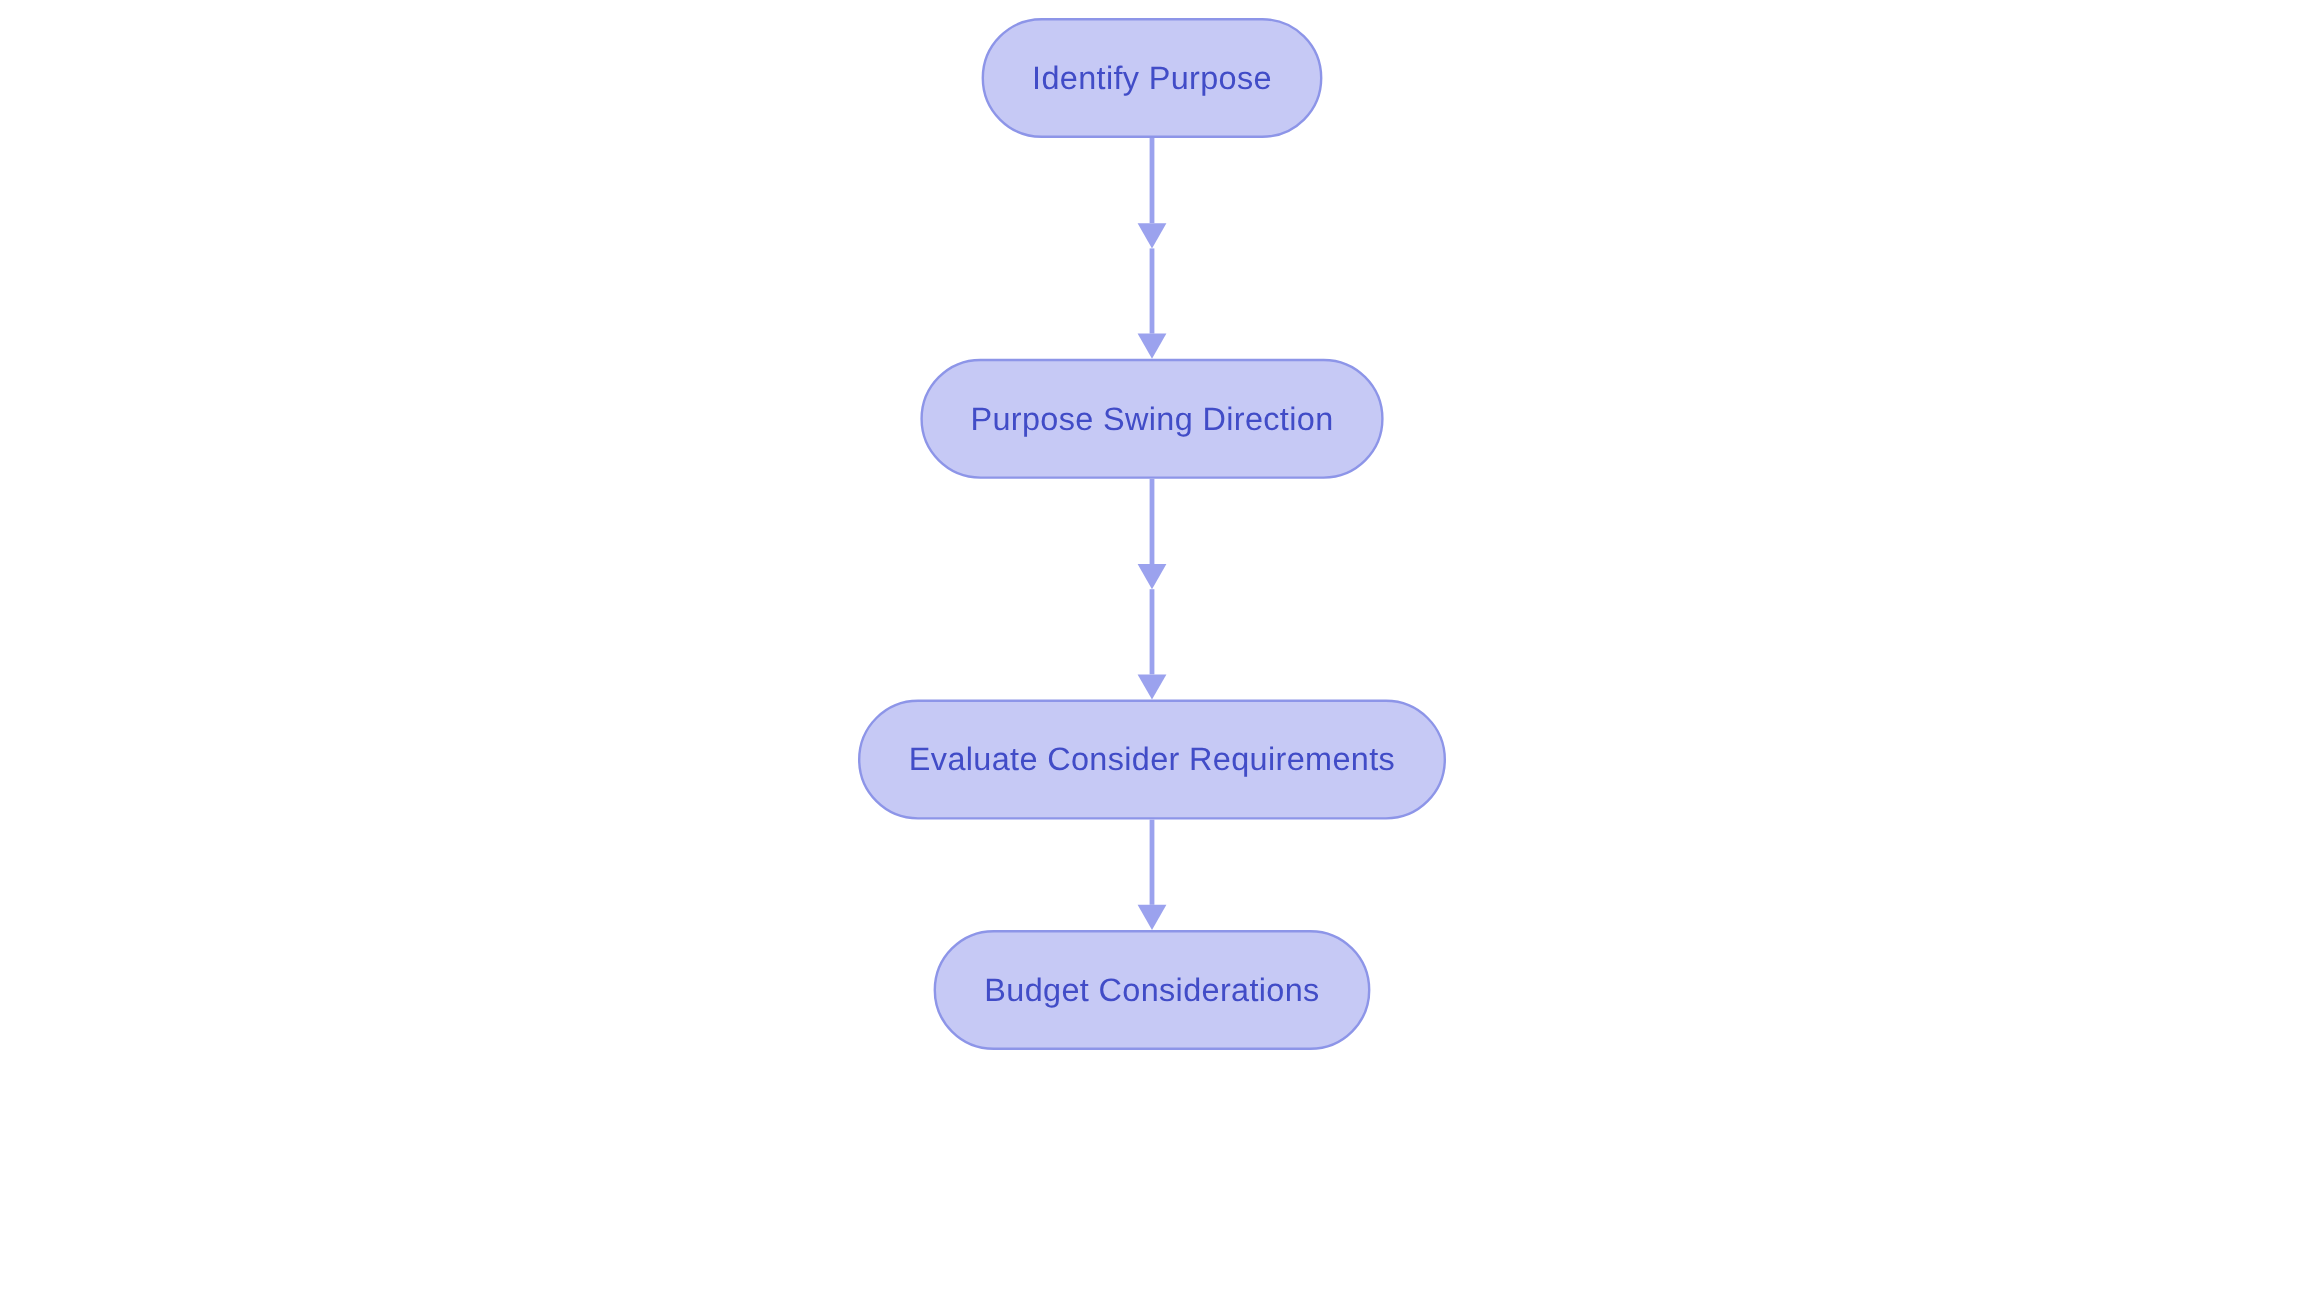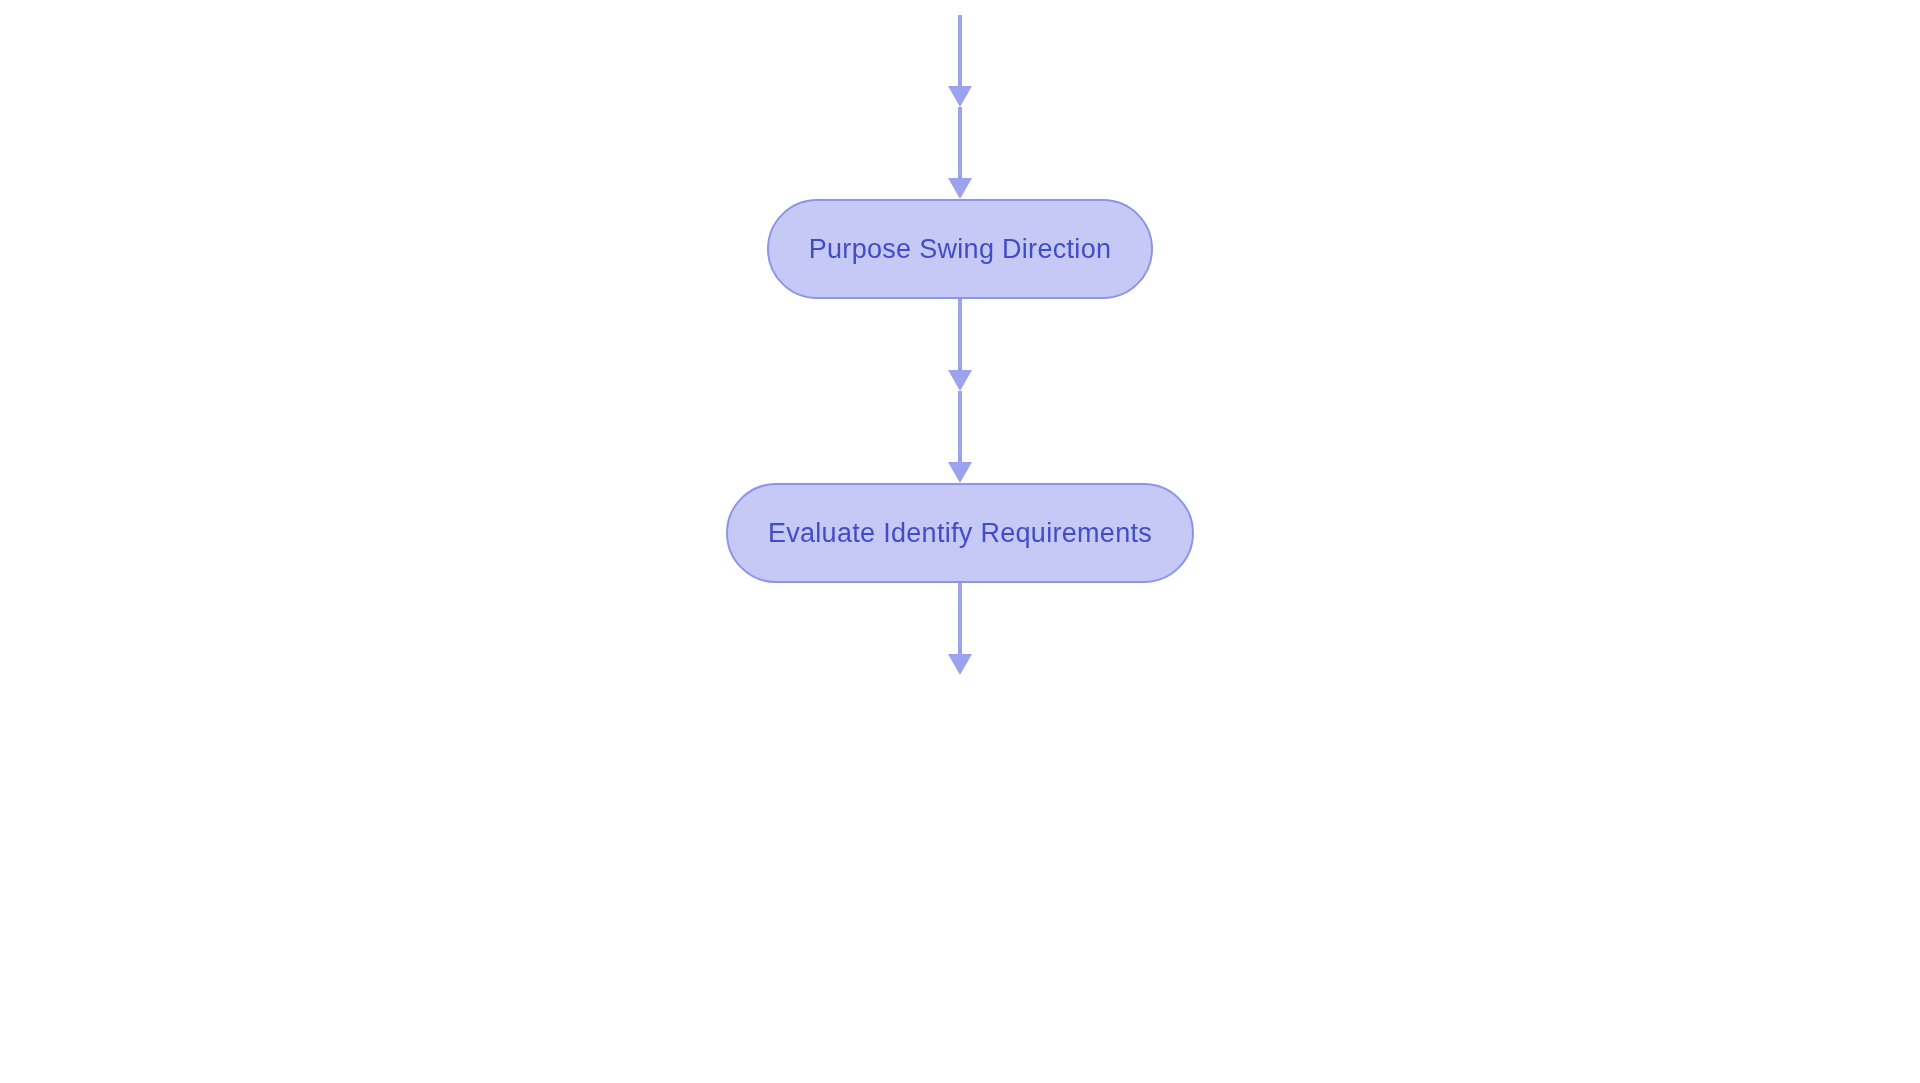--- a/index.html
+++ b/index.html
@@ -54,20 +54,23 @@
     height: 0;
     border-left: 12px solid transparent;
     border-right: 12px solid transparent;
     border-top: 21px solid var(--arrow, #9ba2ee);
   }
 </style>
 </head>
 <body>
 
 <div class="canvas" id="canvas" style="--bg: #ffffff; --node-fill: #c6c9f5; --node-border: #8d95e8; --node-text: #414cc7; --arrow: #9ba2ee;">
+  <div class="flow-node">
+    <span>Identify Purpose</span>
+  </div>
 
   <div class="connector">
     <div class="stem"></div>
     <div class="head"></div>
   </div>
 
 
   <div class="connector">
     <div class="stem"></div>
     <div class="head"></div>
@@ -82,21 +85,24 @@
     <div class="head"></div>
   </div>
 
 
   <div class="connector">
     <div class="stem"></div>
     <div class="head"></div>
   </div>
 
   <div class="flow-node">
-    <span>Evaluate Identify Requirements</span>
+    <span>Evaluate Consider Requirements</span>
   </div>
 
   <div class="connector">
     <div class="stem"></div>
     <div class="head"></div>
   </div>
 
+  <div class="flow-node">
+    <span>Budget Considerations</span>
+  </div>
 </div>
 
 </body></html>

